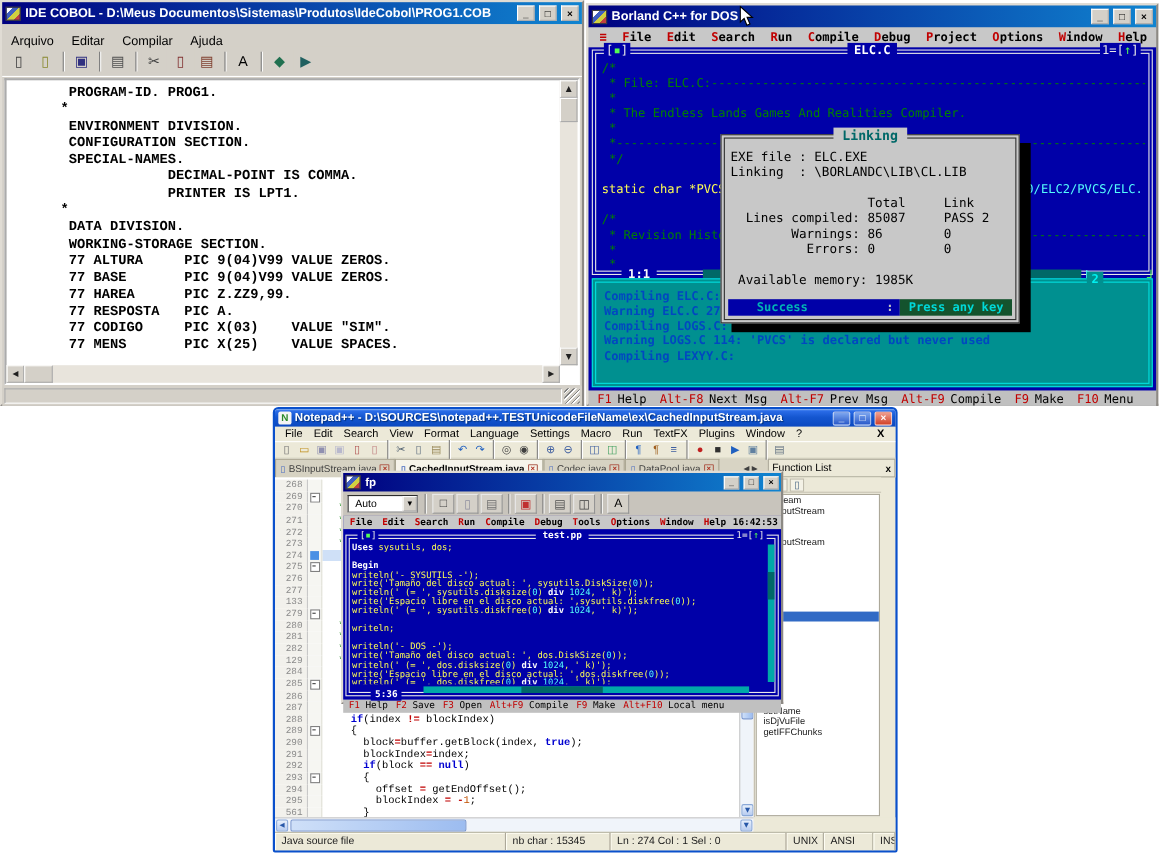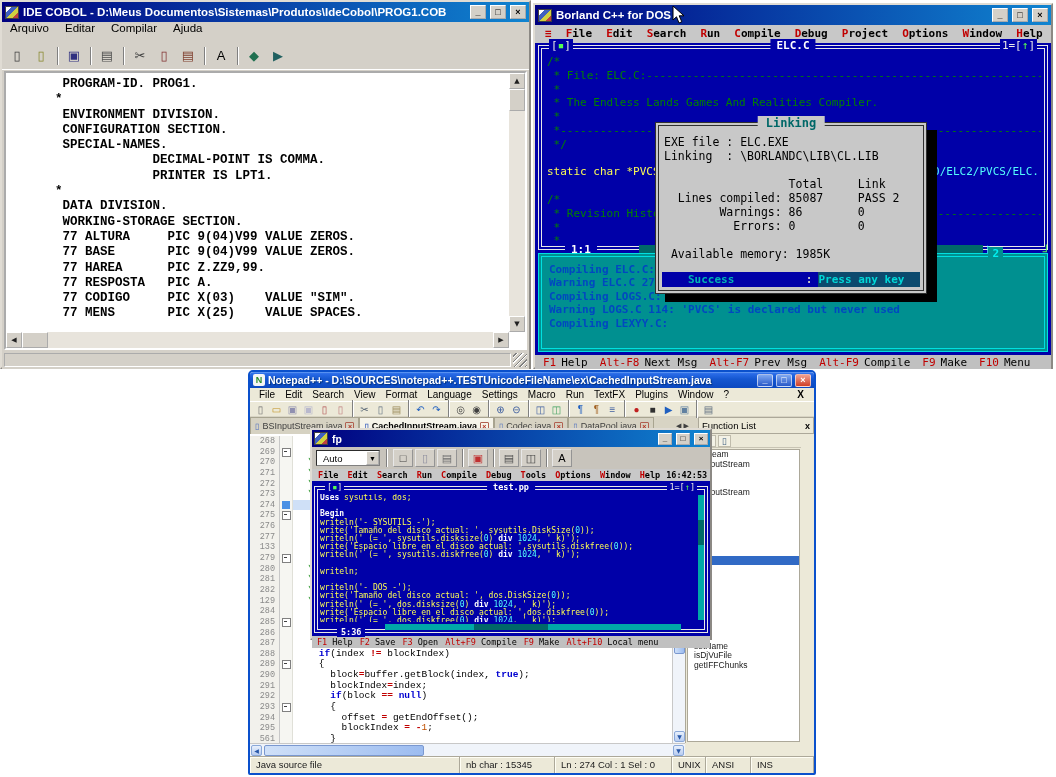--- a/index.html
+++ b/index.html
@@ -5,21 +5,21 @@
   *{margin:0;padding:0;box-sizing:border-box}
   html,body{width:1056px;height:777px}
   body{position:relative;background:#fff;font-family:"Liberation Sans",sans-serif;overflow:hidden}
   .win{position:absolute}
   
   .w98{border:2px outset #e0dcd4;background:#d4d0c8}
   .t98{height:20px;background:linear-gradient(90deg,#000080,#1084d0);display:flex;align-items:center;gap:4px;padding:2px 3px}
   .t98 .cap{color:#fff;font-weight:bold;font-size:11.5px;white-space:nowrap;overflow:hidden;flex:1}
   .cbtn{width:16px;height:14px;background:#d4d0c8;border:1px outset #fff;font:bold 9px/12px "Liberation Sans",sans-serif;text-align:center;color:#000;flex:none}
   .appico{width:14px;height:13px;flex:none;background:linear-gradient(135deg,#fff 25%,#4060c0 25% 50%,#d0d040 50% 75%,#c04040 75%);border:1px solid #404040}
-  .menubar98{display:flex;gap:16px;padding:0 8px;font-size:11.5px;color:#000;background:#d4d0c8;height:20px}
+  .menubar98{display:flex;gap:16px;padding:10px 8px;font-size:11.5px;color:#000;background:#d4d0c8;height:20px}
   .menubar98 .mi{white-space:nowrap}
   
   .cobol{left:0;top:0;width:531px;height:369px}
   .ctools{display:flex;align-items:center;height:28px;padding:2px 4px;gap:2px;background:#d4d0c8;border-bottom:1px solid #fff}
   .cico{width:22px;height:21px;display:flex;align-items:center;justify-content:center;font-size:13px;background:#d4d0c8}
   .tsep{width:1px;height:18px;background:#808080;box-shadow:1px 0 0 #fff;margin:0 3px;flex:none}
   .ceditor{position:relative;margin:1px 2px;height:279px;background:#fff;border:2px inset #fff}
   .ccode{position:absolute;inset:2px 18px 18px 2px;overflow:hidden;padding:2px 2px}
   .ccode .cl{white-space:pre;font:600 12.5px/15.3px "Liberation Mono",monospace;color:#000}
   .vs98{position:absolute;top:0;right:0;bottom:16px;width:16px;background:#e8e4dc}
@@ -61,21 +61,21 @@
   .fk{color:#c00000}
   .flb{color:#000;margin-left:5px}
   
   .bdlg{position:absolute;left:120px;top:79px;width:272px;height:172px;background:#c8c8c8;border:1px solid #303030;outline:1px solid #303030;outline-offset:-4px;box-shadow:10px 8px 0 #000;z-index:10}
   .dlgtitle{position:absolute;top:-7px;left:50%;transform:translateX(-50%);background:#c8c8c8;color:#006868;font:bold 12px "DejaVu Sans Mono",monospace;padding:0 8px}
   .dlgb{position:absolute;top:12px;left:8px;right:8px}
   .dlgb .cl{white-space:pre;font:11.5px/14px "DejaVu Sans Mono",monospace;color:#000}
   .dstat{position:absolute;left:6px;right:6px;bottom:6px;height:15px;display:flex}
   .dstat .dsl{flex:1.1;background:#0000a8;color:#00b4b4;font:bold 11px/15px "DejaVu Sans Mono",monospace;padding-left:26px}
   .dstat .dsep{background:#0000a8;color:#c8c8c8;font:bold 11px/15px "DejaVu Sans Mono",monospace;padding:0 6px}
-  .dstat .dsr{flex:1;background:#0c4a6e;color:#00d8d8;font:bold 11px/15px "DejaVu Sans Mono",monospace;}
+  .dstat .dsr{flex:1;background:#14532d;color:#00d8d8;font:bold 11px/15px "DejaVu Sans Mono",monospace;text-align:center}
   
   .npp{left:248px;top:370px;width:568px;height:405px;border:2px solid #0a50cc;border-radius:5px 5px 2px 2px;background:#ece9d8}
   .xptitle{height:16px;background:linear-gradient(180deg,#6ba1f4 0%,#2a6ce8 10%,#1456d0 45%,#0b48c0 100%);display:flex;align-items:center;gap:3px;padding:1px 3px;border-radius:3px 3px 0 0}
   .xptitle .cap{flex:1;color:#fff;font:bold 10.5px "Liberation Sans",sans-serif;text-shadow:1px 1px 1px #00307a;white-space:nowrap;overflow:hidden}
   .nppico{width:12px;height:12px;background:#f4f4f4;border-radius:2px;color:#2a8a2a;font:bold 9px/12px "Liberation Sans",sans-serif;text-align:center;flex:none}
   .xpb{width:16px;height:13px;border-radius:2px;border:1px solid rgba(255,255,255,.6);background:linear-gradient(180deg,#7fa8f0,#2858c8);color:#fff;font:bold 9px/11px "Liberation Sans",sans-serif;text-align:center;flex:none}
   .xpb.close{background:linear-gradient(180deg,#f0a090,#d04028)}
   .xpmenu{display:flex;align-items:center;height:13px;background:#ece9d8;font-size:10px;color:#000;padding:0 4px}
   .xpmenu .xmi{padding:0 5px;white-space:nowrap}
   .xpmenu .mx{margin-left:auto;padding:0 6px;font-weight:bold}
@@ -596,21 +596,21 @@
     <div class="nhscroll">
       <span class="xarr" style="left:1px;top:1px">◀</span>
       <span class="xthumb" style="left:14px;top:1px;height:11px;width:160px"></span>
       <span class="xarr" style="right:1px;left:auto;top:1px">▼</span>
     </div>
     <div class="flbottom"></div>
   </div>
   <div class="nstatus">
     <span class="sc" style="width:210px">Java source file</span>
     <span class="sc" style="width:95px">nb char : 15345</span>
-    <span class="sc" style="width:117px">Ln : 274    Col : 1    Sel : 0</span>
+    <span class="sc" style="width:160px">Ln : 274    Col : 1    Sel : 0</span>
     <span class="sc" style="width:34px">UNIX</span>
     <span class="sc" style="width:45px">ANSI</span>
     <span class="sc" style="flex:1">INS</span>
   </div>
 
   <section class="fp">
     <div class="t98">
       <span class="appico"></span>
       <span class="cap">fp</span>
       <span class="cbtn">_</span>

